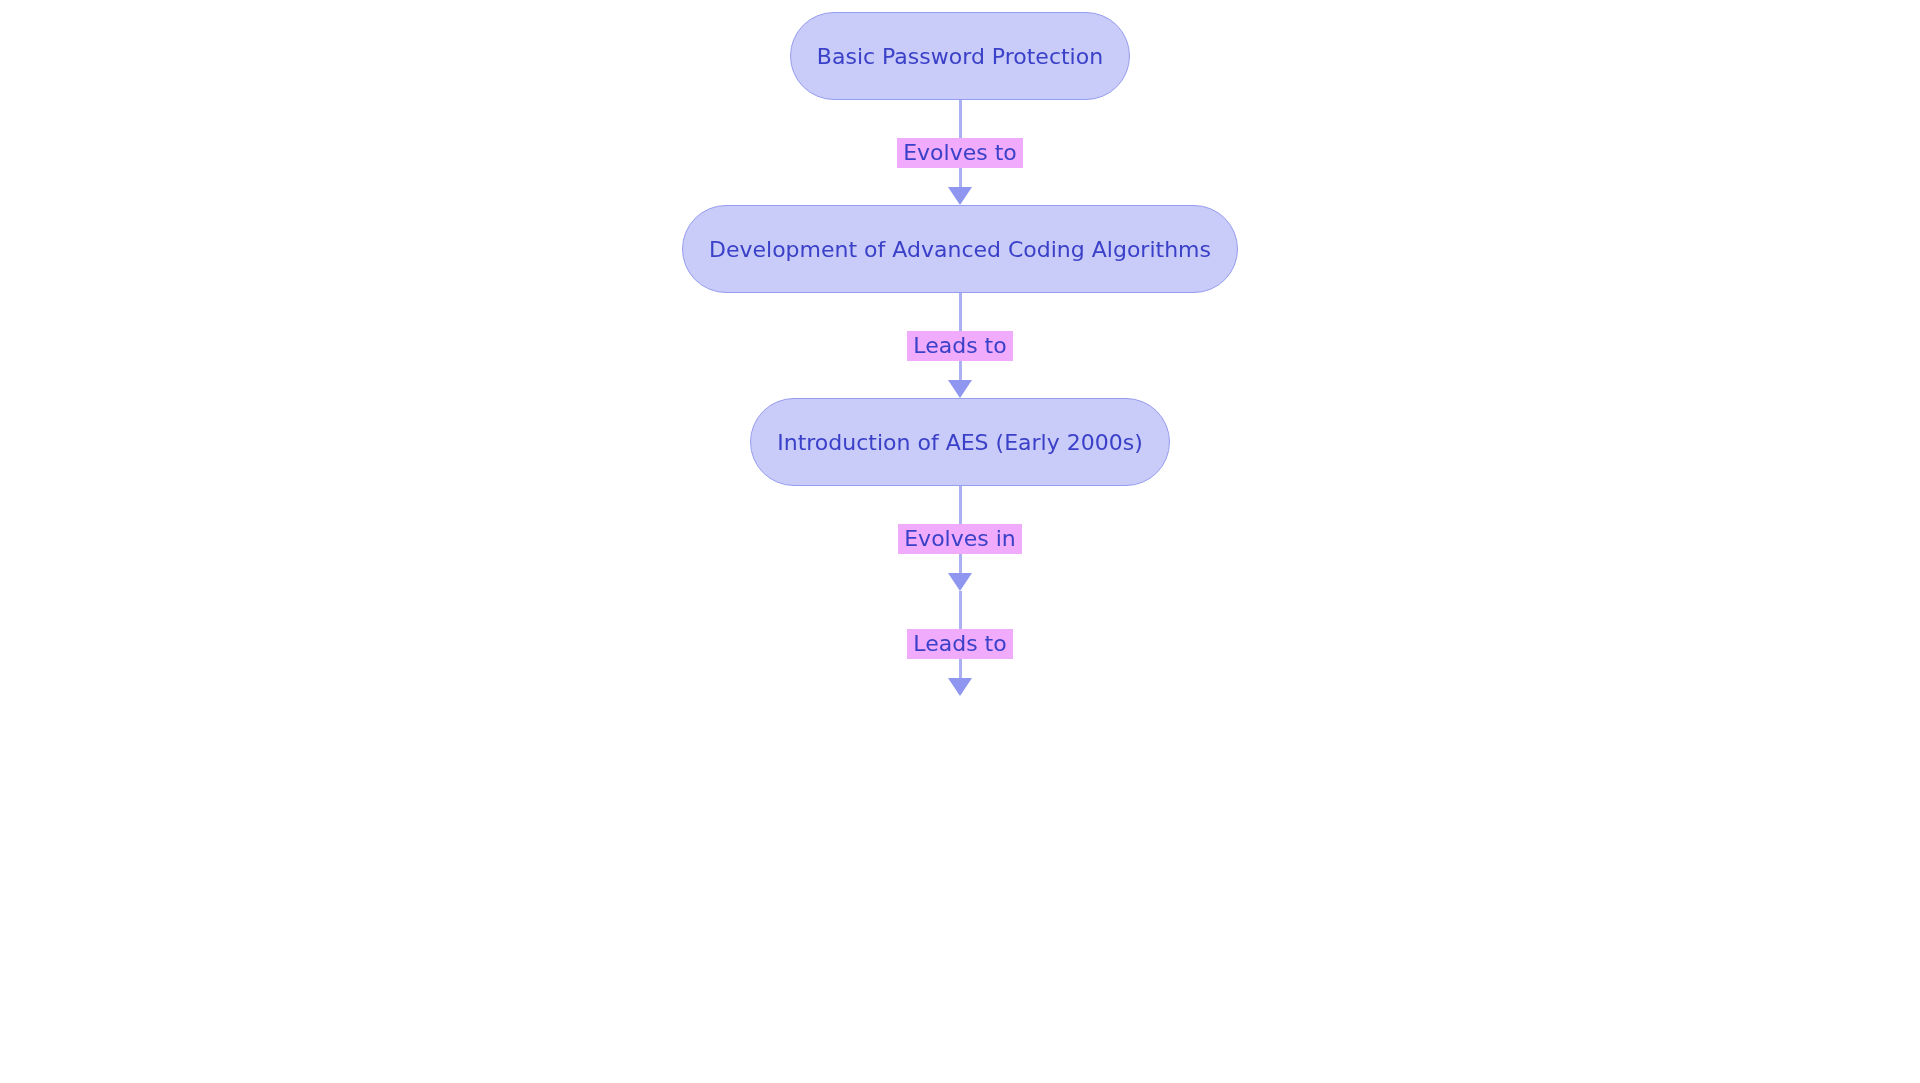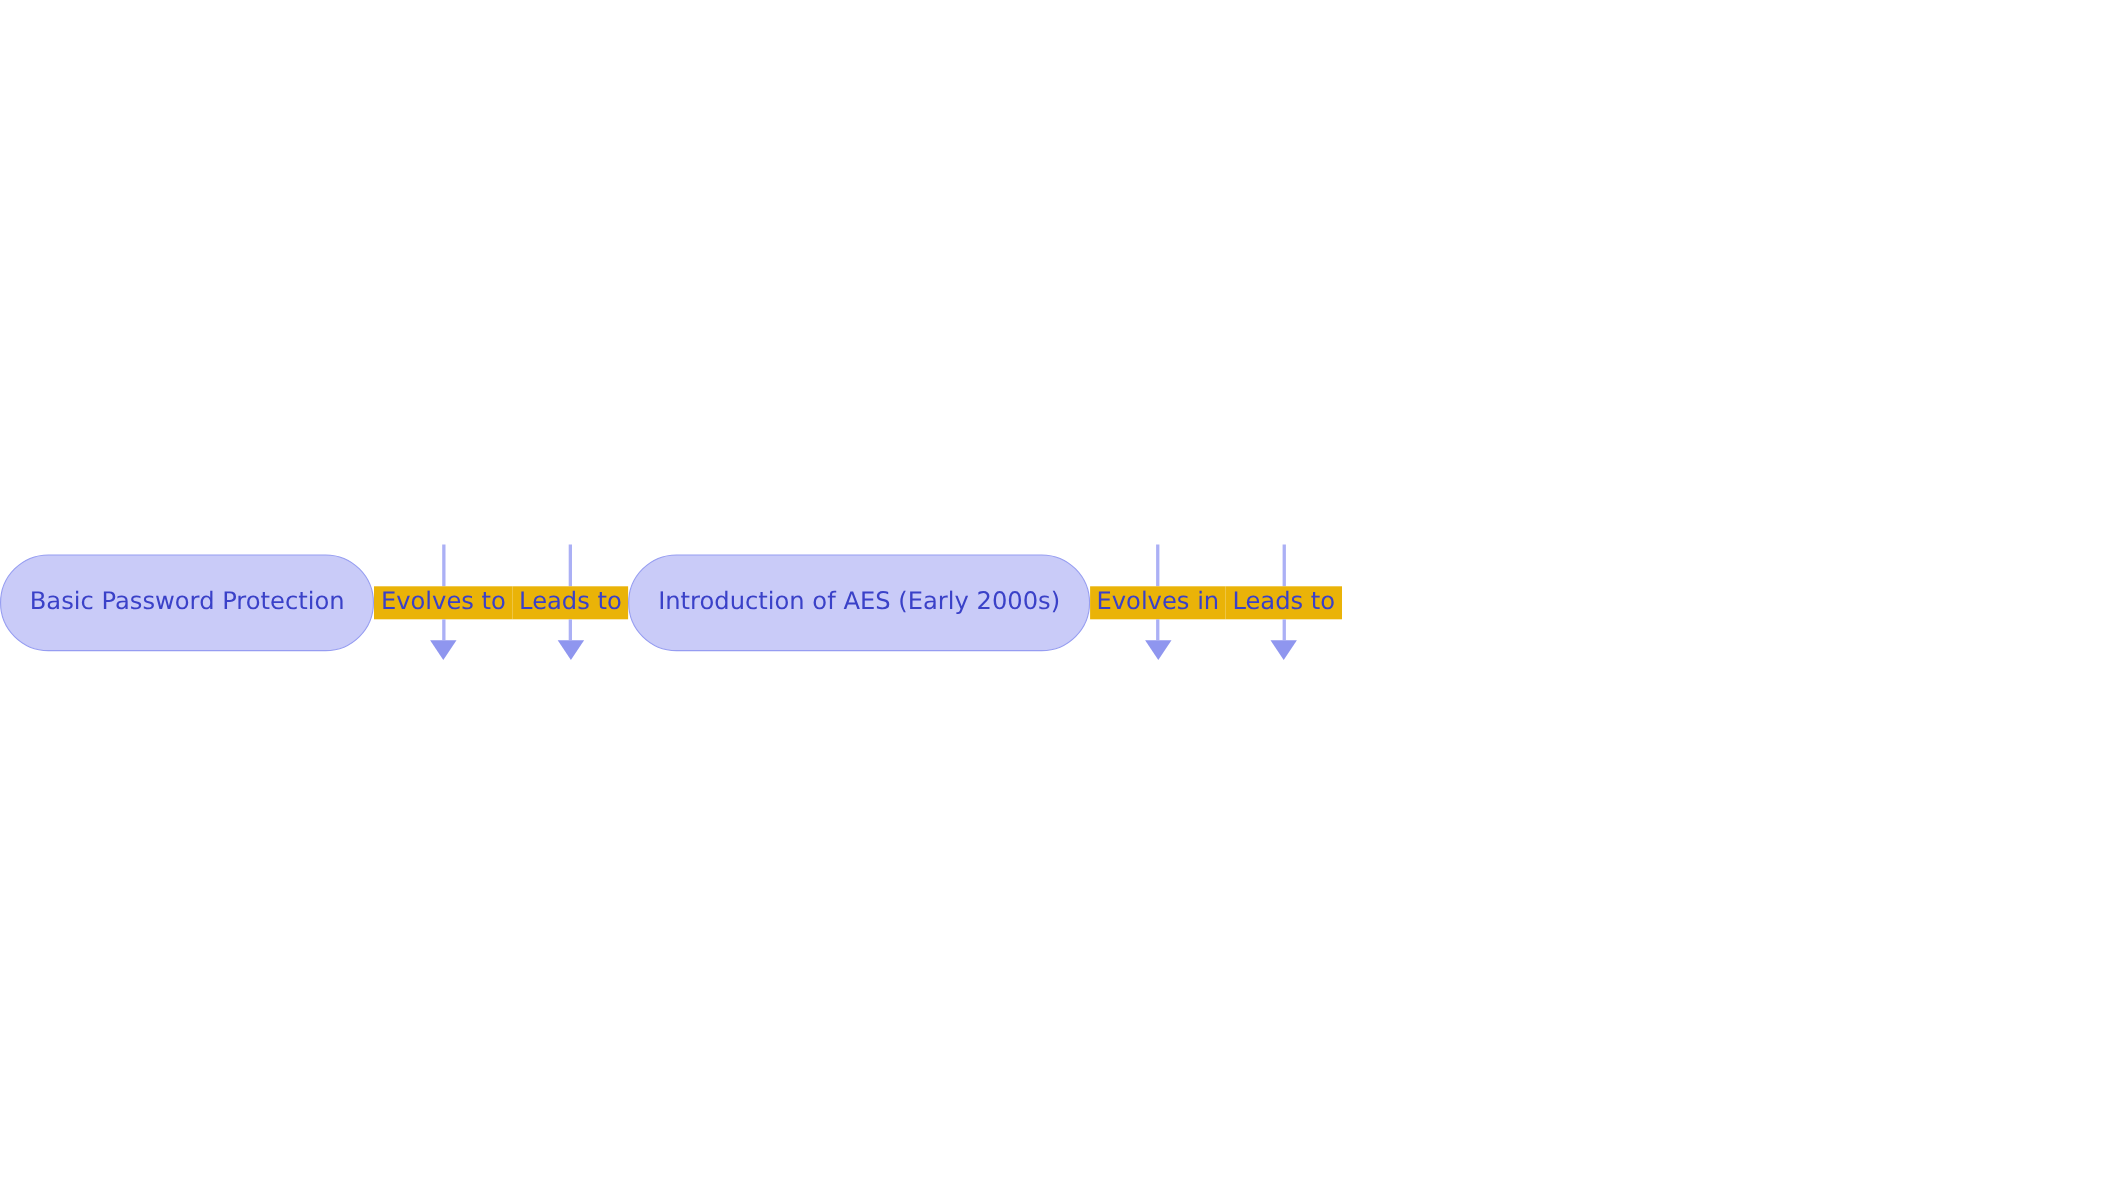--- a/index.html
+++ b/index.html
@@ -8,20 +8,21 @@
     background: #ffffff;
     width: 1920px;
     height: 1083px;
     overflow: hidden;
     font-family: "DejaVu Sans", "Liberation Sans", sans-serif;
   }
   .flowchart {
     width: 1920px;
     height: 1083px;
     display: flex;
+    flex-direction: column;
     align-items: center;
     padding-top: 12px;
     box-sizing: border-box;
   }
   .node {
     display: inline-flex;
     align-items: center;
     justify-content: center;
     height: 88px;
     padding: 0 26px;
@@ -45,21 +46,21 @@
     width: 3px;
     height: 38px;
     background: #abb0f5;
   }
   .edge-label {
     height: 30px;
     line-height: 30px;
     color: #3a41c8;
     font-size: 22px;
     white-space: nowrap;
-    background: #eab308;
+    background: #f0abfc;
     padding: 0 6px;
   }
   .edge-line-lower {
     width: 3px;
     height: 19px;
     background: #abb0f5;
   }
   .arrowhead {
     width: 0;
     height: 0;
@@ -75,20 +76,21 @@
 
   <div class="node">Basic Password Protection</div>
 
   <div class="connector">
     <div class="edge-line-upper"></div>
     <div class="edge-label">Evolves to</div>
     <div class="edge-line-lower"></div>
     <div class="arrowhead"></div>
   </div>
 
+  <div class="node">Development of Advanced Coding Algorithms</div>
 
   <div class="connector">
     <div class="edge-line-upper"></div>
     <div class="edge-label">Leads to</div>
     <div class="edge-line-lower"></div>
     <div class="arrowhead"></div>
   </div>
 
 
 

